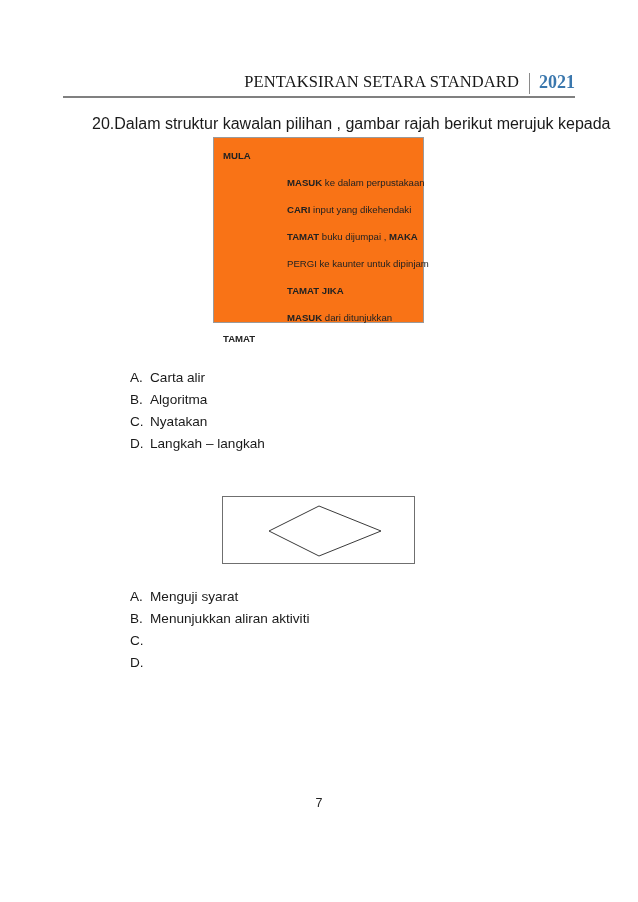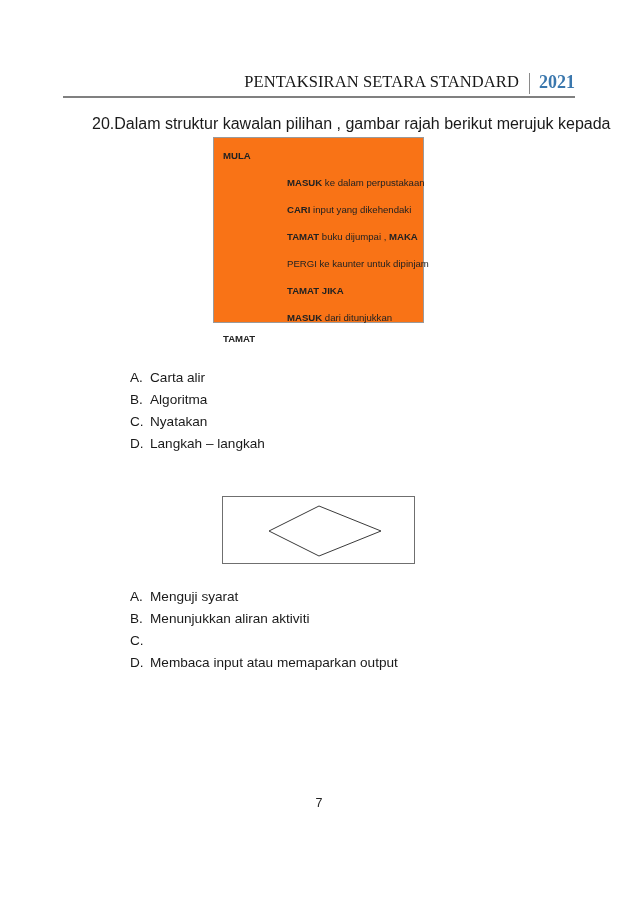--- a/index.html
+++ b/index.html
@@ -213,19 +213,18 @@
     </div>
     <div class="option-row">
       <span class="option-letter">B.</span>
       <span class="option-label">Menunjukkan aliran aktiviti</span>
     </div>
     <div class="option-row">
       <span class="option-letter">C.</span>
     </div>
     <div class="option-row">
       <span class="option-letter">D.</span>
-      <span class="option-label">Membaca input atau memaparkan output</span>
     </div>
   </div>
 
   <div class="page-number">7</div>
 
 </div>
 
 </body></html>

